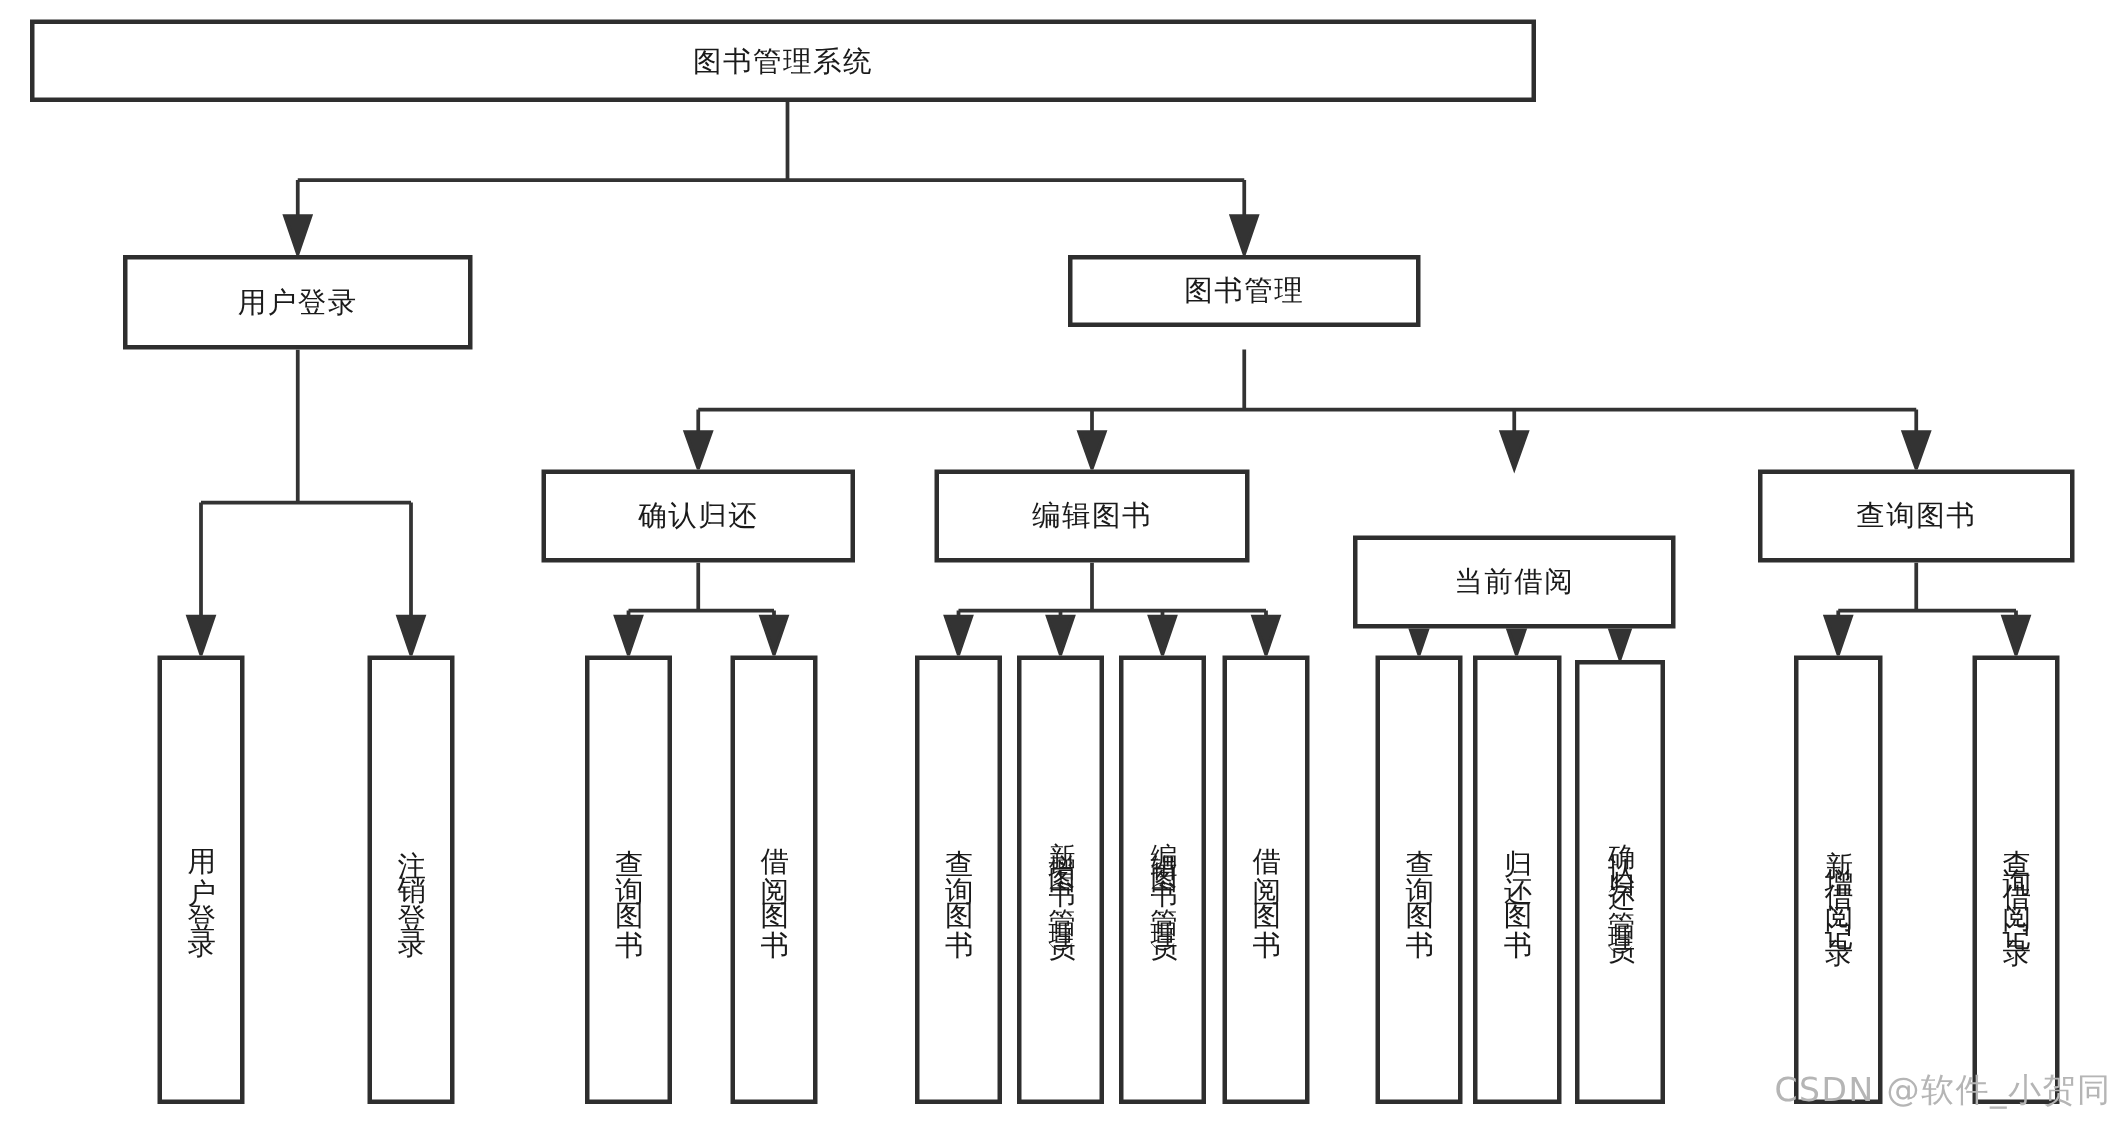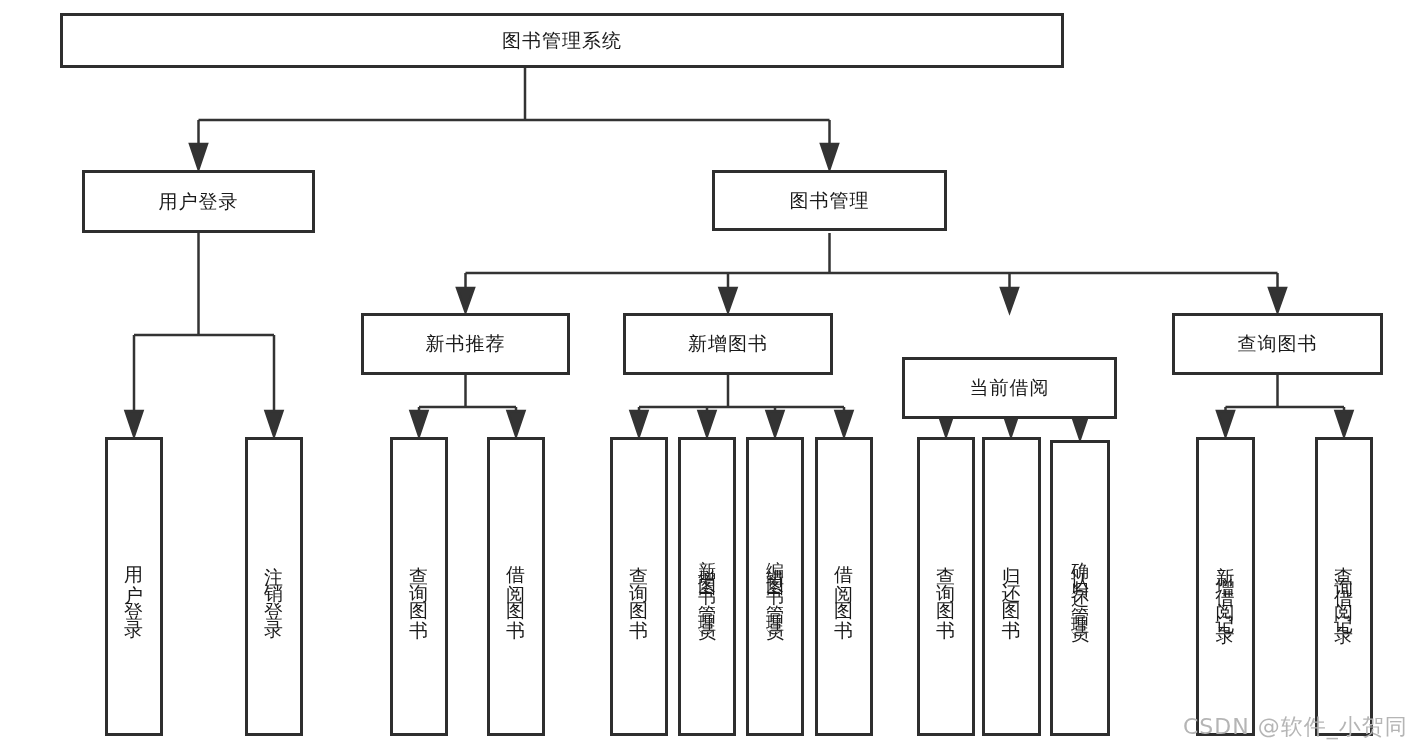--- a/index.html
+++ b/index.html
@@ -25,23 +25,23 @@
   .leaf{
     writing-mode:vertical-rl;
     text-orientation:mixed;
     letter-spacing:18px;
     font-size:19px;
     line-height:1;
   }
   .leaf.mid{letter-spacing:12px;}
   .leaf.long{letter-spacing:9px;font-size:18px;}
   
-  .b-root{left:20px;top:13px;width:1004px;height:55px;margin-left:40px;}
+  .b-root{left:20px;top:13px;width:1004px;height:55px;}
   .b-user-login{left:82px;top:170px;width:233px;height:63px;}
-  .b-book-mgmt{left:712px;top:170px;width:235px;height:61px;}
+  .b-book-mgmt{left:712px;top:170px;width:235px;height:48px;}
   .b-new-book{left:361px;top:313px;width:209px;height:62px;}
   .b-book-borrow{left:623px;top:313px;width:210px;height:62px;}
   .b-current-borrow{left:902px;top:313px;width:215px;height:62px;margin-top:44px;}
   .b-borrow-record{left:1172px;top:313px;width:211px;height:62px;}
   .b-l1{left:105px;top:437px;width:58px;height:299px;}
   .b-l2{left:245px;top:437px;width:58px;height:299px;}
   .b-l3{left:390px;top:437px;width:58px;height:299px;}
   .b-l4{left:487px;top:437px;width:58px;height:299px;}
   .b-l5{left:610px;top:437px;width:58px;height:299px;}
   .b-l6{left:678px;top:437px;width:58px;height:299px;}
@@ -141,22 +141,22 @@
       <line x1="1344" y1="407" x2="1344" y2="416"></line>
       <polygon points="1335.5,411 1352.5,411 1344,436"></polygon>
     </g>
   </svg>
 
   <div class="node b-root">图书管理系统</div>
 
   <div class="node b-user-login">用户登录</div>
   <div class="node b-book-mgmt">图书管理</div>
 
-  <div class="node b-new-book">新书推荐</div>
-  <div class="node b-book-borrow">新增图书</div>
+  <div class="node b-new-book">确认归还</div>
+  <div class="node b-book-borrow">编辑图书</div>
   <div class="node b-current-borrow">当前借阅</div>
   <div class="node b-borrow-record">查询图书</div>
 
   <div class="node leaf b-l1">用户登录</div>
   <div class="node leaf b-l2">注销登录</div>
 
   <div class="node leaf b-l3">查询图书</div>
   <div class="node leaf b-l4">借阅图书</div>
 
   <div class="node leaf b-l5">查询图书</div>

